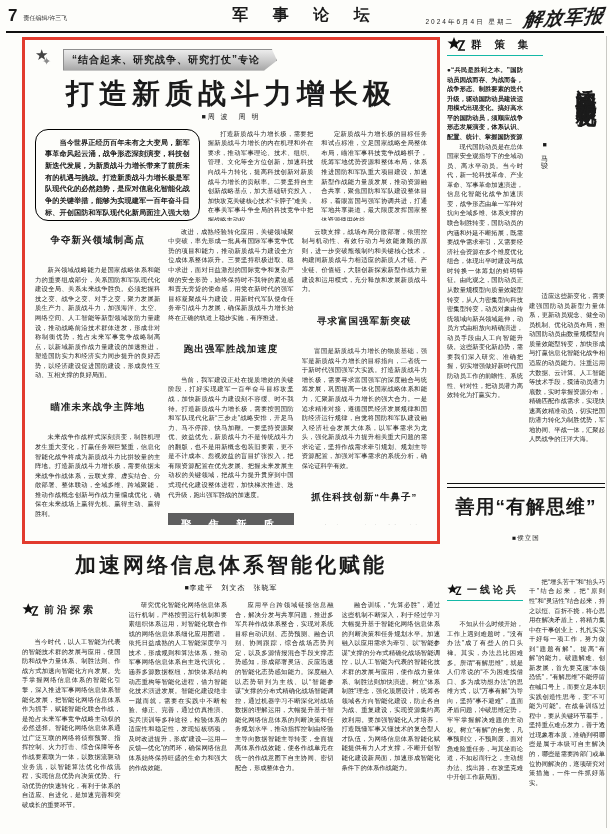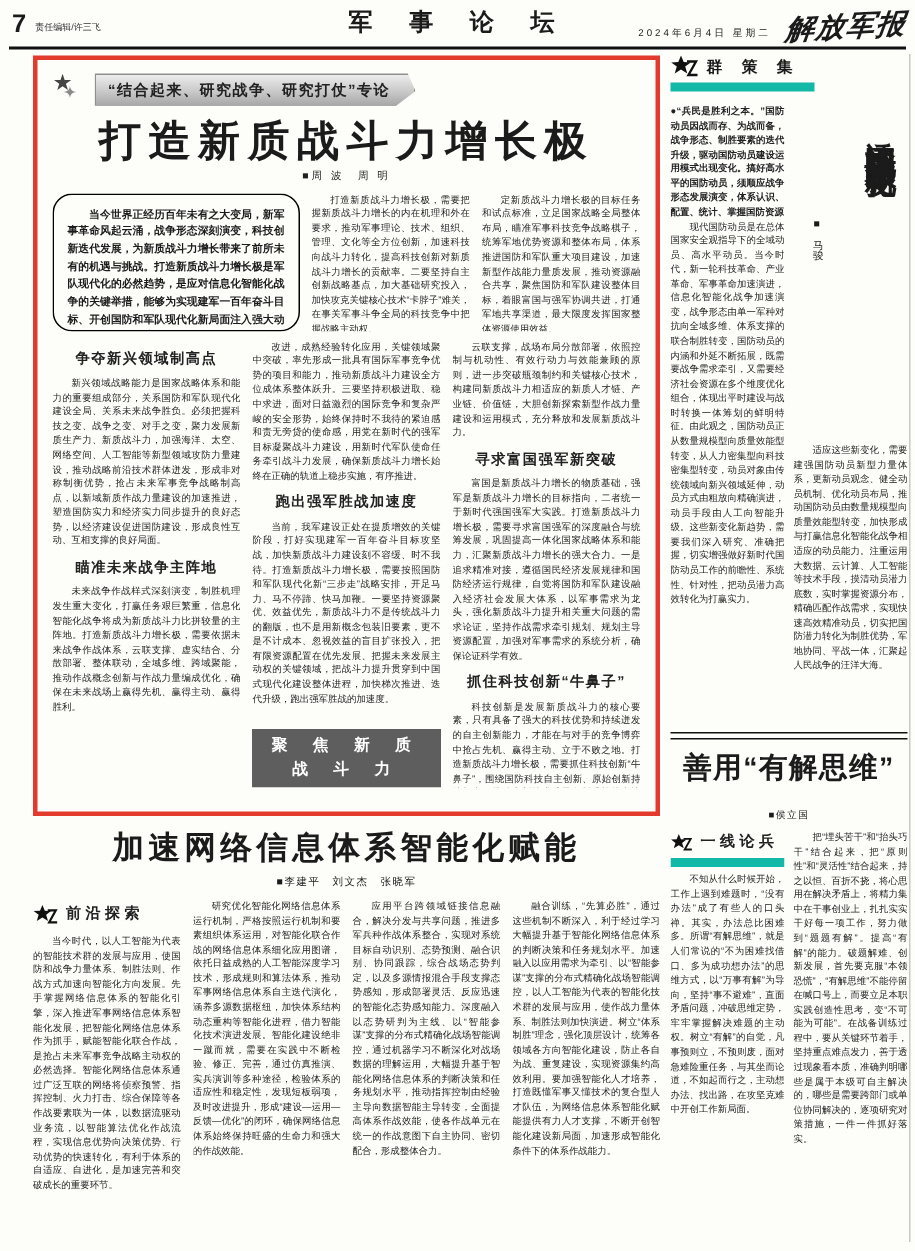--- a/index.html
+++ b/index.html
@@ -32,49 +32,49 @@
                clip-path:polygon(0 0,97.5% 0,100% 55%,94% 100%,0 100%);
                font-size:10px;font-weight:bold;color:#222;padding:3px 16px 3px 8px;letter-spacing:1px;}
   .headline1{margin:7px 0 2px;text-align:center;font-size:28px;font-weight:900;
              letter-spacing:5px;line-height:1.1;}
   .byline{ text-align:center;font-size:7px;color:#222;letter-spacing:2px;margin-bottom:7px;}
   .rowA{display:flex;gap:8px;height:92px;overflow:hidden;}
   .intro-box{flex:0 0 42%;border:1.5px solid #000;border-radius:13px;padding:7px 9px;
              box-sizing:border-box;font-size:7.2px;font-weight:bold;line-height:1.62;
              text-align:justify;overflow:hidden;}
   .intro-box p,.smalltxt p{margin:0;text-indent:2em;}
-  .smalltxt{font-size:6.3px;line-height:1.52;text-align:justify;overflow:hidden;color:#222;}
+  .smalltxt{font-size:6.3px;line-height:1.52;text-align:justify;overflow:hidden;color:#222;gap:14px;}
   .acol{flex:1;}
   .rowB{display:flex;gap:8px;margin-top:6px;height:298px;overflow:hidden;}
   .mcol{flex:1;display:flex;flex-direction:column;}
   .subhead{font-size:9.5px;font-weight:900;text-align:center;letter-spacing:1px;margin:6px 0 4px;}
   .focus-banner{margin-top:auto;background:#5e5e5e;color:#fff;text-align:center;
                 font-size:10.5px;font-weight:bold;letter-spacing:7px;padding:4px 0 3px;}
 
   
   .flag-badge{display:flex;align-items:center;gap:5px;}
   .flag-badge svg{flex:0 0 auto;}
   .flag-label{font-size:10.5px;font-weight:900;letter-spacing:5px;white-space:nowrap;}
-  .ruled{border-bottom:6px solid #14b8a6;padding-bottom:3px;}
+  .ruled{border-bottom:1px solid #14b8a6;padding-bottom:3px;}
 
   
   .right-col{position:absolute;left:447px;top:37px;width:158px;}
   .q-body{position:relative;margin-top:5px;height:418px;}
   .q-col1{position:absolute;left:0;top:4px;width:76px;height:414px;}
   .q-quote{font-weight:bold;}
   .vert-wrap{position:absolute;right:0;top:12px;width:76px;height:212px;}
   .vert-title{position:absolute;right:8px;top:0;writing-mode:vertical-rl;
               font-size:21px;font-weight:900;letter-spacing:2px;line-height:1;}
   .vert-byline{position:absolute;left:10px;top:68px;writing-mode:vertical-rl;
                font-size:7px;letter-spacing:2px;}
   .q-col2{position:absolute;right:0;top:230px;width:76px;height:188px;}
   .dbl-rule{height:3px;border-top:1px solid #111;border-bottom:1.5px solid #111;margin:4px 0 6px;}
   .headline2{text-align:center;font-size:19px;font-weight:900;letter-spacing:1px;margin:4px 0 14px;}
   .byline2{text-align:center;font-size:6.5px;letter-spacing:1px;margin-bottom:6px;}
-  .sy-cols{display:flex;gap:6px;height:266px;overflow:hidden;}
+  .sy-cols{display:flex;gap:6px;height:266px;overflow:hidden;align-items:center;}
   .sy-col{flex:1;display:flex;flex-direction:column;}
   .sy-col .flag-badge{margin-bottom:4px;}
   .sy-col .flag-label{font-size:10px;letter-spacing:3px;}
 
   
   .bottom-art{position:absolute;left:22px;top:551px;width:418px;}
   .headline3{text-align:center;font-size:21px;font-weight:900;letter-spacing:3px;margin:0 0 4px;}
   .byline3{text-align:center;font-size:7px;letter-spacing:1px;margin-bottom:7px;}
   .b-cols{display:flex;gap:8px;height:232px;overflow:hidden;}
   .b-col{flex:1;display:flex;flex-direction:column;}

